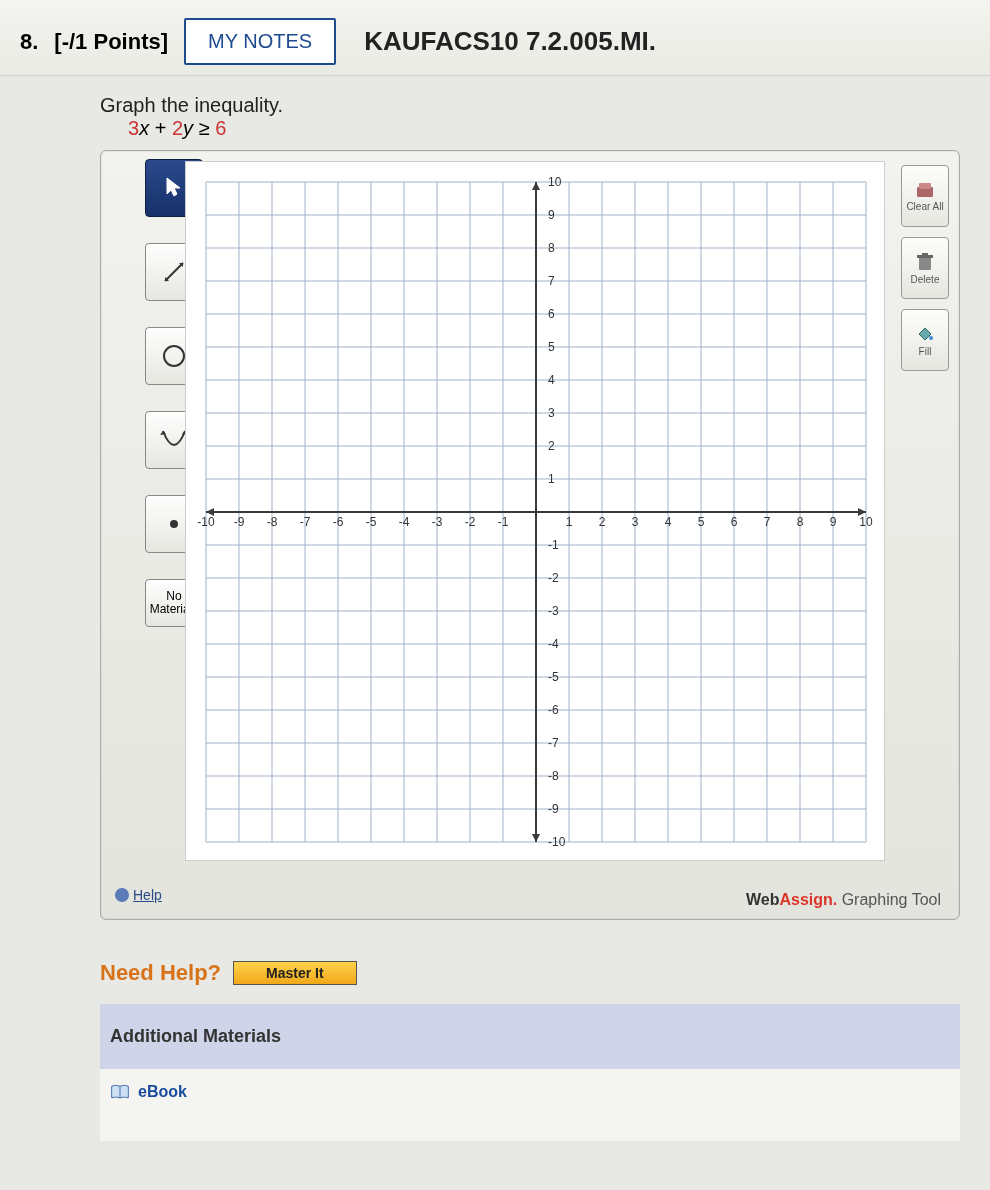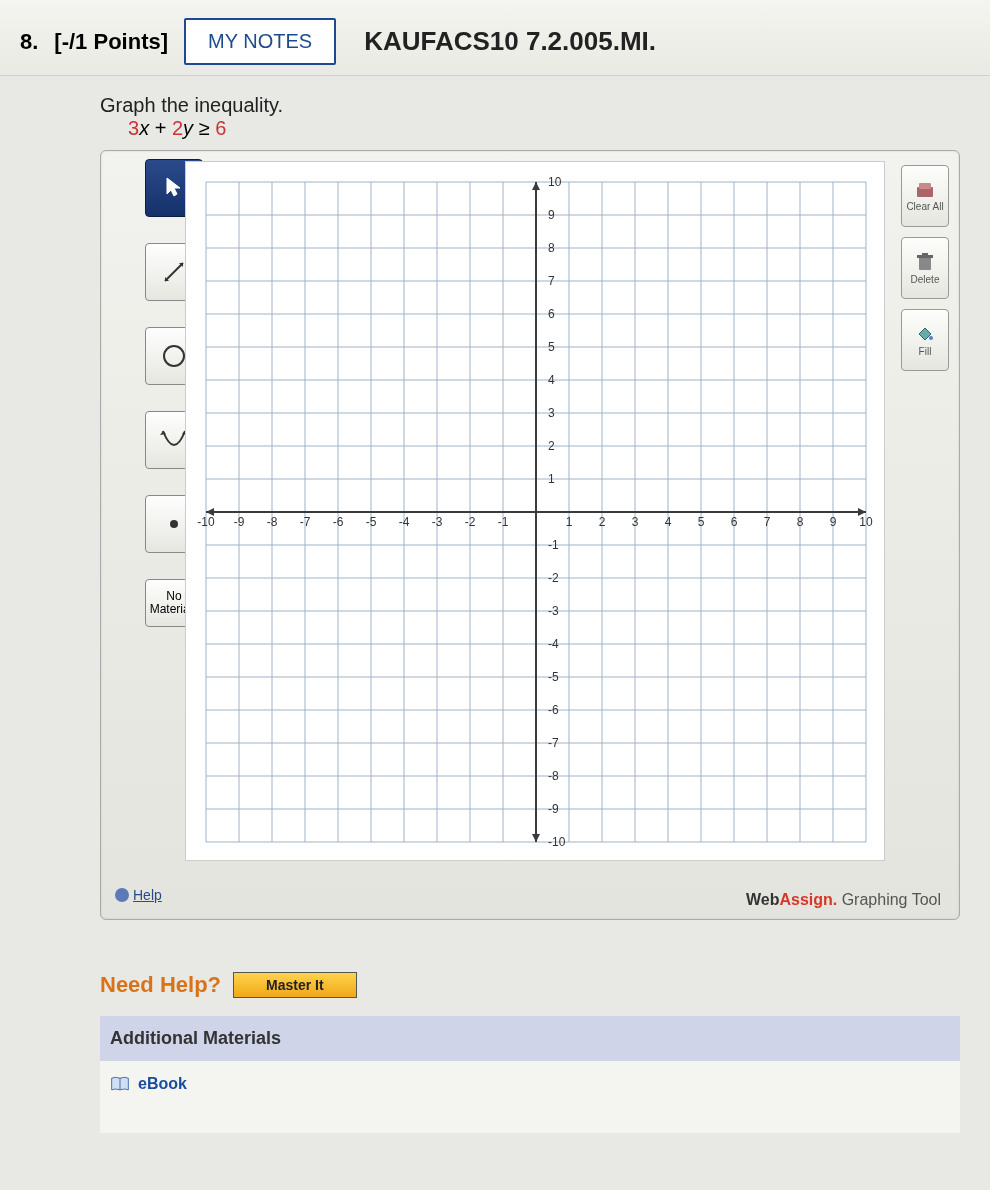--- a/index.html
+++ b/index.html
@@ -109,34 +109,34 @@
     background: #fff;
     border: 1px solid #ccc;
   }
   .branding {
     position:absolute; right:18px; bottom:10px;
     font-size:16px; color:#555;
   }
   .branding .wa1{color:#333;font-weight:bold}
   .branding .wa2{color:#d9362a;font-weight:bold}
   .need-help {
-    margin-top: 52px;
-    display:flex; gap:12px;
+    margin-top: 40px;
+    display:flex; align-items:center; gap:12px;
   }
   .need-help-label { color:#d9731a; font-size:22px; font-weight:bold; }
   .master-it {
     background: linear-gradient(#ffd34d, #f0a818);
     border:1px solid #555; color:#222;
     padding:3px 32px; font-size:14px; font-weight:bold;
     cursor:pointer;
   }
   .add-mat {
     margin-top: 18px;
     background: #cfd4e8;
-    padding:12px 10px;
+    padding:22px 10px;
     font-weight:bold; font-size:18px;
     color:#333;
     width: 860px;
   }
   .ebook {
     padding:14px 10px 40px 10px;
     font-size:16px; color:#1a4c9e;
     display:flex; align-items:center; gap:8px; cursor:pointer;
     width:860px; background:#f4f4f0;font-weight:bold;
   }

